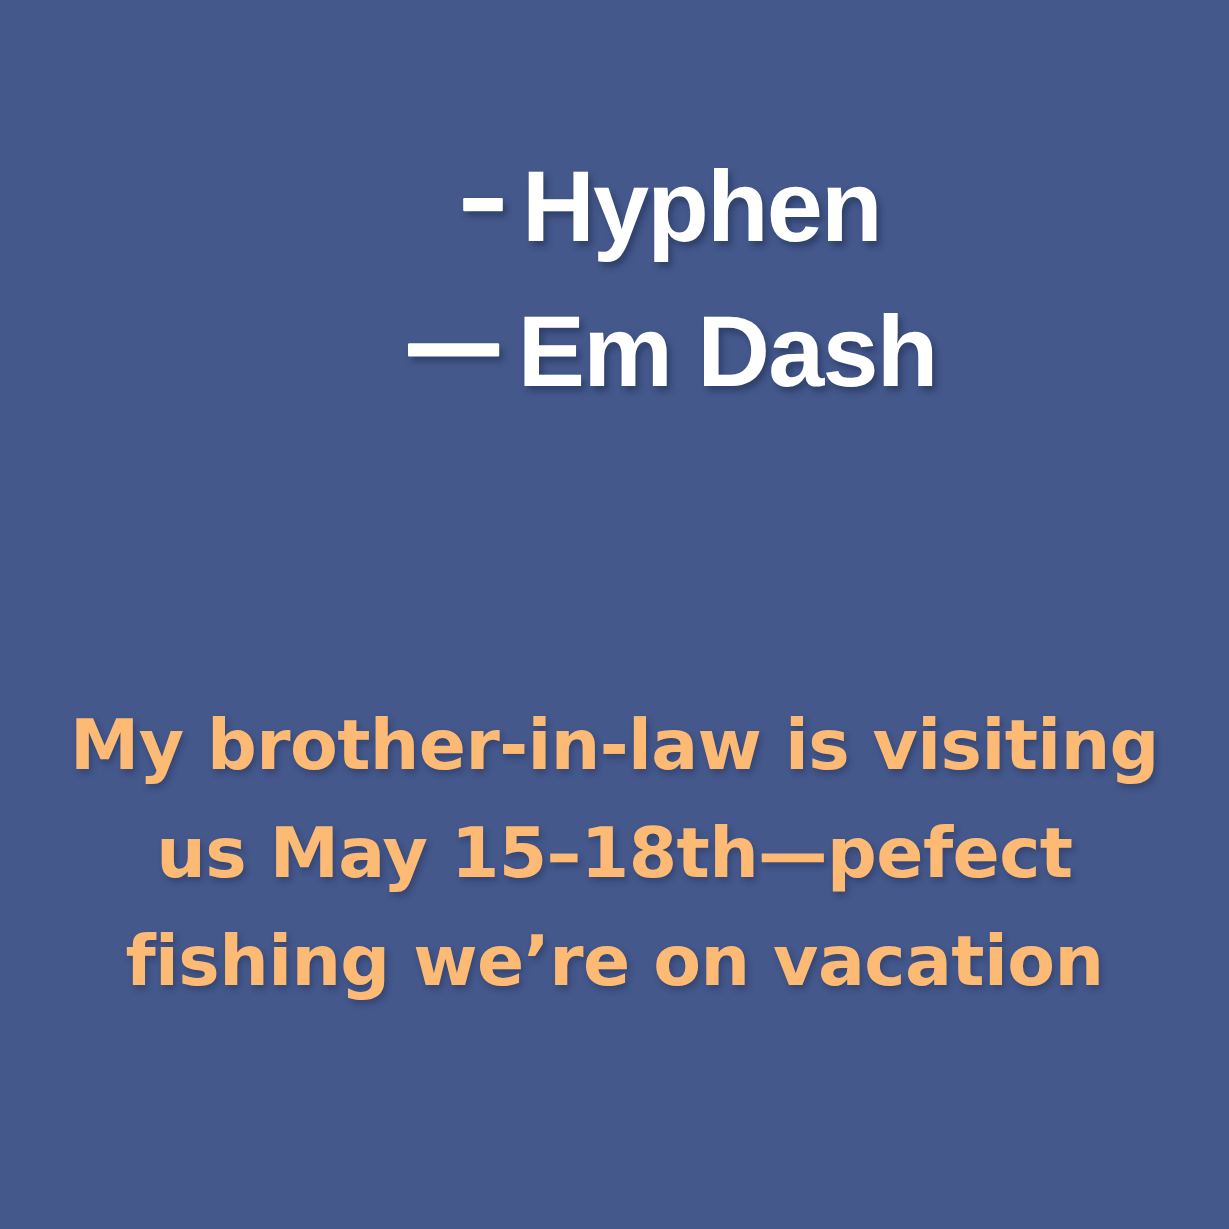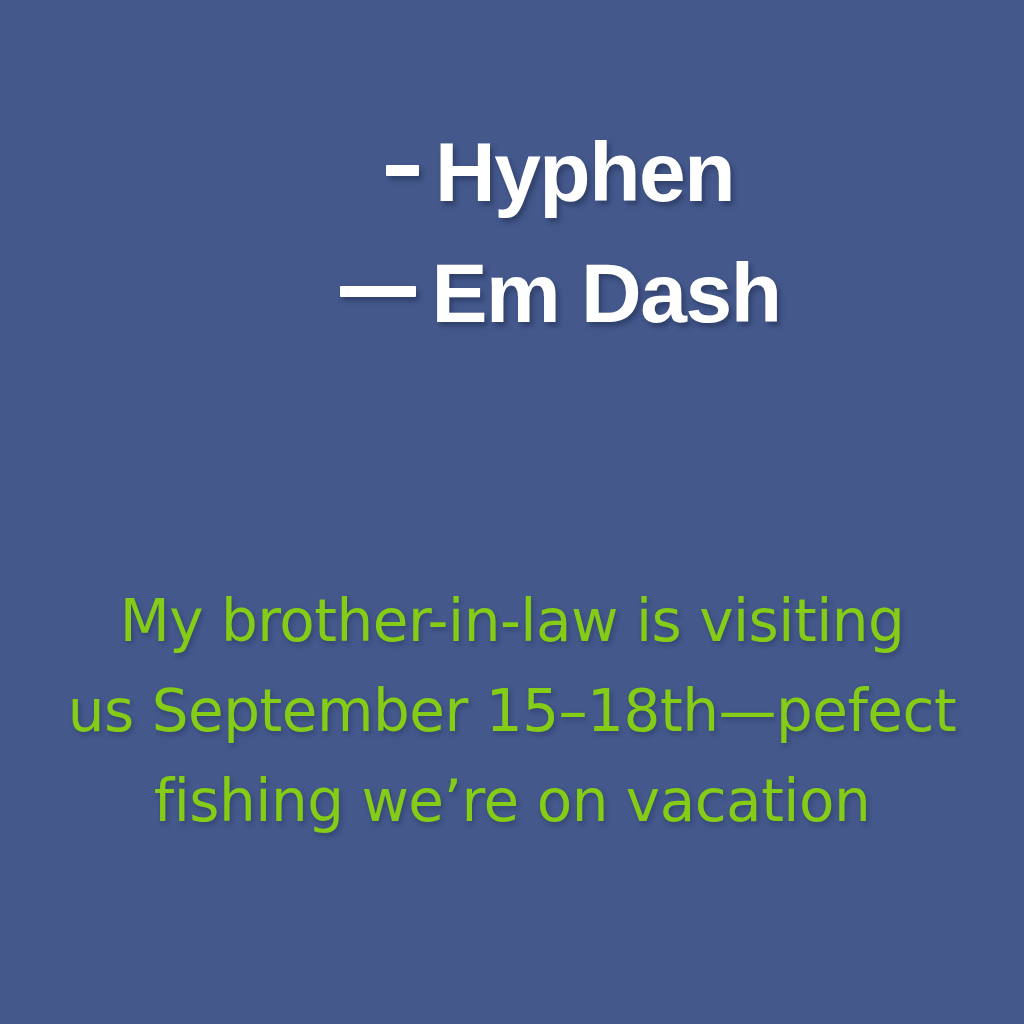--- a/index.html
+++ b/index.html
@@ -61,24 +61,24 @@
   .body-block {
     position: absolute;
     top: 576px;
     left: 0;
     width: 1024px;
     text-align: center;
   }
 
   .body-line {
     display: block;
-    color: #84cc16;
+    color: #fdba74;
     font-family: "DejaVu Sans", "Liberation Sans", sans-serif;
     font-size: 58px;
-    font-weight: 400;
+    font-weight: 700;
     line-height: 90px;
     letter-spacing: -0.5px;
     text-shadow: 2px 3px 5px rgba(20, 30, 60, 0.33);
     white-space: nowrap;
   }
 </style>
 </head>
 <body>
 
 <div class="canvas">
@@ -91,17 +91,17 @@
 
 
     <div class="heading-line">
       <span class="dash dash-em"></span><span>Em Dash</span>
     </div>
 
   </div>
 
   <div class="body-block">
     <span class="body-line">My brother-in-law is visiting</span>
-    <span class="body-line">us September 15–18th—pefect</span>
+    <span class="body-line">us May 15–18th—pefect</span>
     <span class="body-line">fishing we’re on vacation</span>
   </div>
 
 </div>
 
 </body></html>

